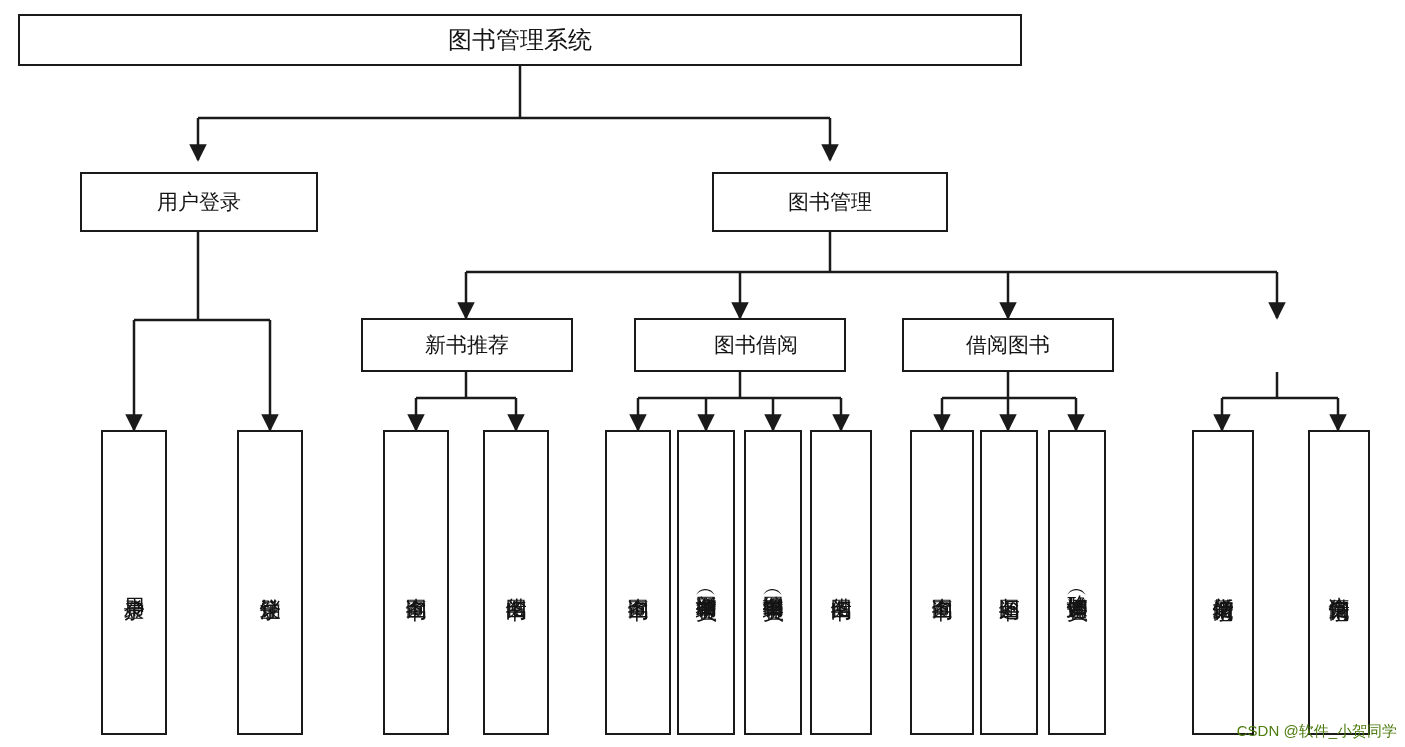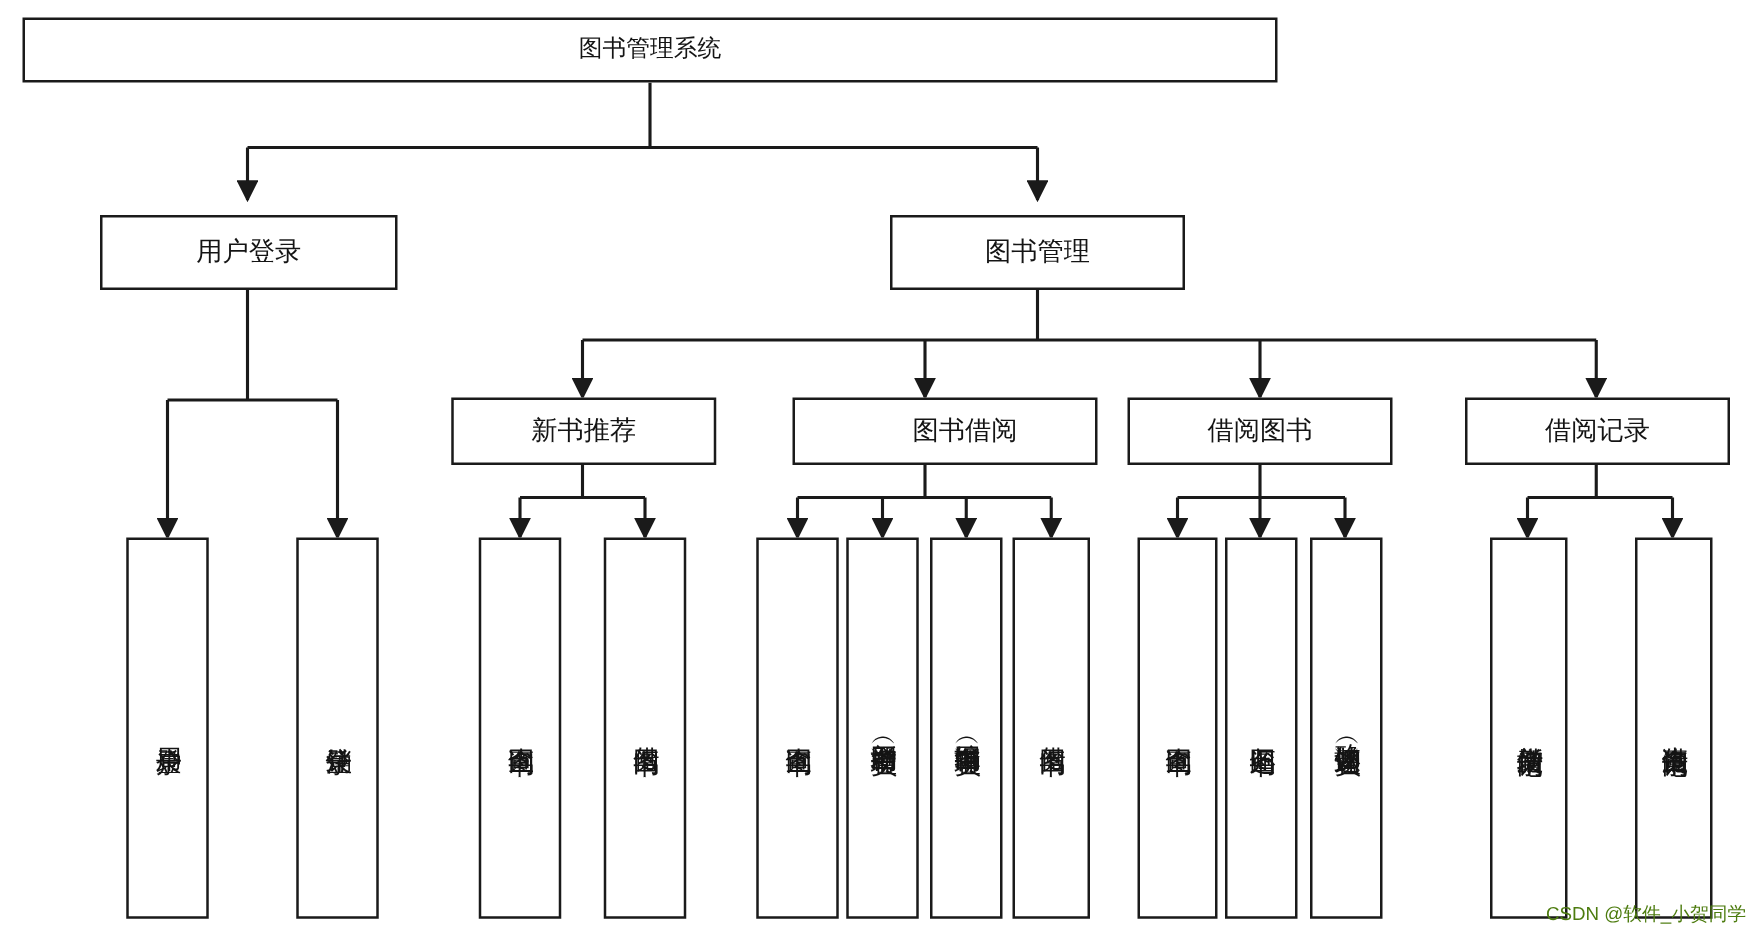--- a/index.html
+++ b/index.html
@@ -46,21 +46,21 @@
     letter-spacing: 1px;
   }
   .node.vert .label {
     writing-mode: vertical-rl;
     text-orientation: upright;
   }
   .label {
     display: block;
     white-space: pre-line;
   }
-  #root-node { font-size: 19px; }
+  #root-node { font-size: 24px; }
   .level2 { font-size: 21px; }
   .level3 { font-size: 21px; }
   .leaf { font-size: 21px; }
   #watermark {
     position: absolute;
     right: 8px;
     bottom: 6px;
     font-size: 15px;
     color: #4d7c0f;
     white-space: nowrap;
@@ -130,31 +130,28 @@
   </div>
 
   <div class="node horiz level3" style="left:361px; top:318px; width:212px; height:54px;">
     <span class="label">新书推荐</span>
   </div>
 
   <div class="node horiz level2" style="left:712px; top:172px; width:236px; height:60px;">
     <span class="label">图书管理</span>
   </div>
 
-  <div class="node horiz level3" style="left:634px; top:318px; width:244px; height:54px;padding-left:32px;">
+  <div class="node horiz level3" style="left:634px; top:318px; width:212px; height:54px;padding-left:32px;">
     <span class="label">图书借阅</span>
   </div>
 
   <div class="node horiz level3" style="left:902px; top:318px; width:212px; height:54px;">
     <span class="label">借阅图书</span>
   </div>
 
-  <div class="node horiz level3" style="left:1172px; top:318px; width:212px; height:54px;">
-    <span class="label">借阅记录</span>
-  </div>
 
   <div class="node vert leaf" style="left:101px; top:430px; width:66px; height:305px;">
     <span class="label">用户登录</span>
   </div>
 
   <div class="node vert leaf" style="left:237px; top:430px; width:66px; height:305px;">
     <span class="label">注销登录</span>
   </div>
 
   <div class="node vert leaf" style="left:383px; top:430px; width:66px; height:305px;">

